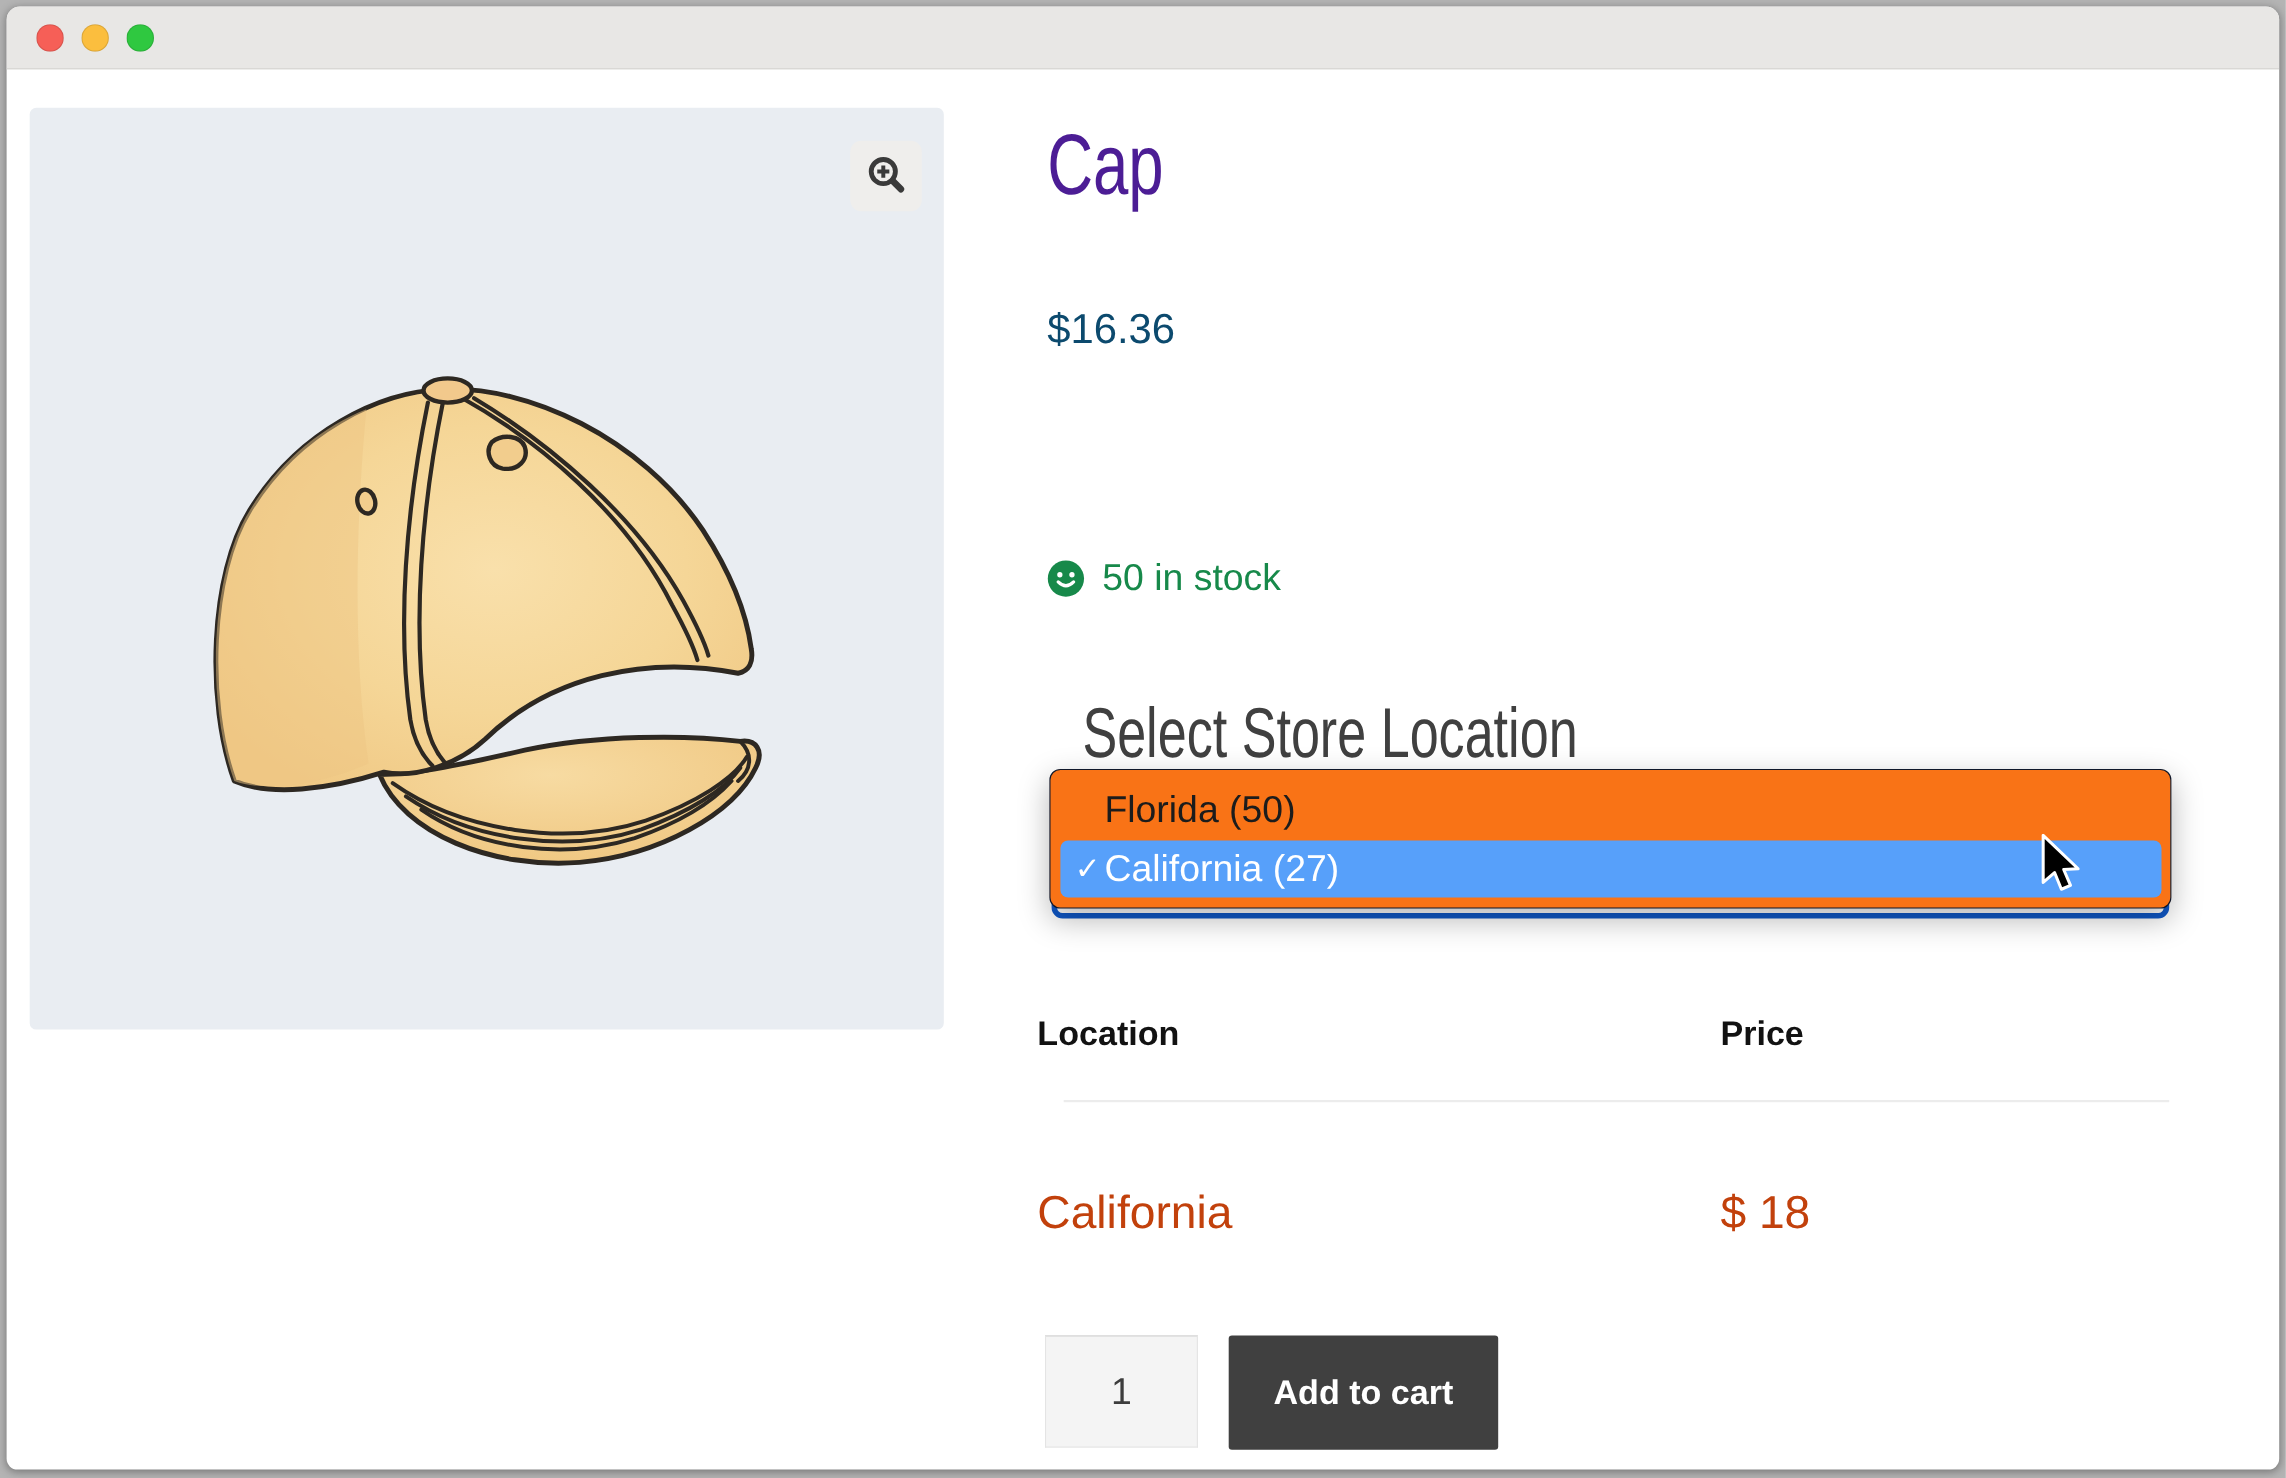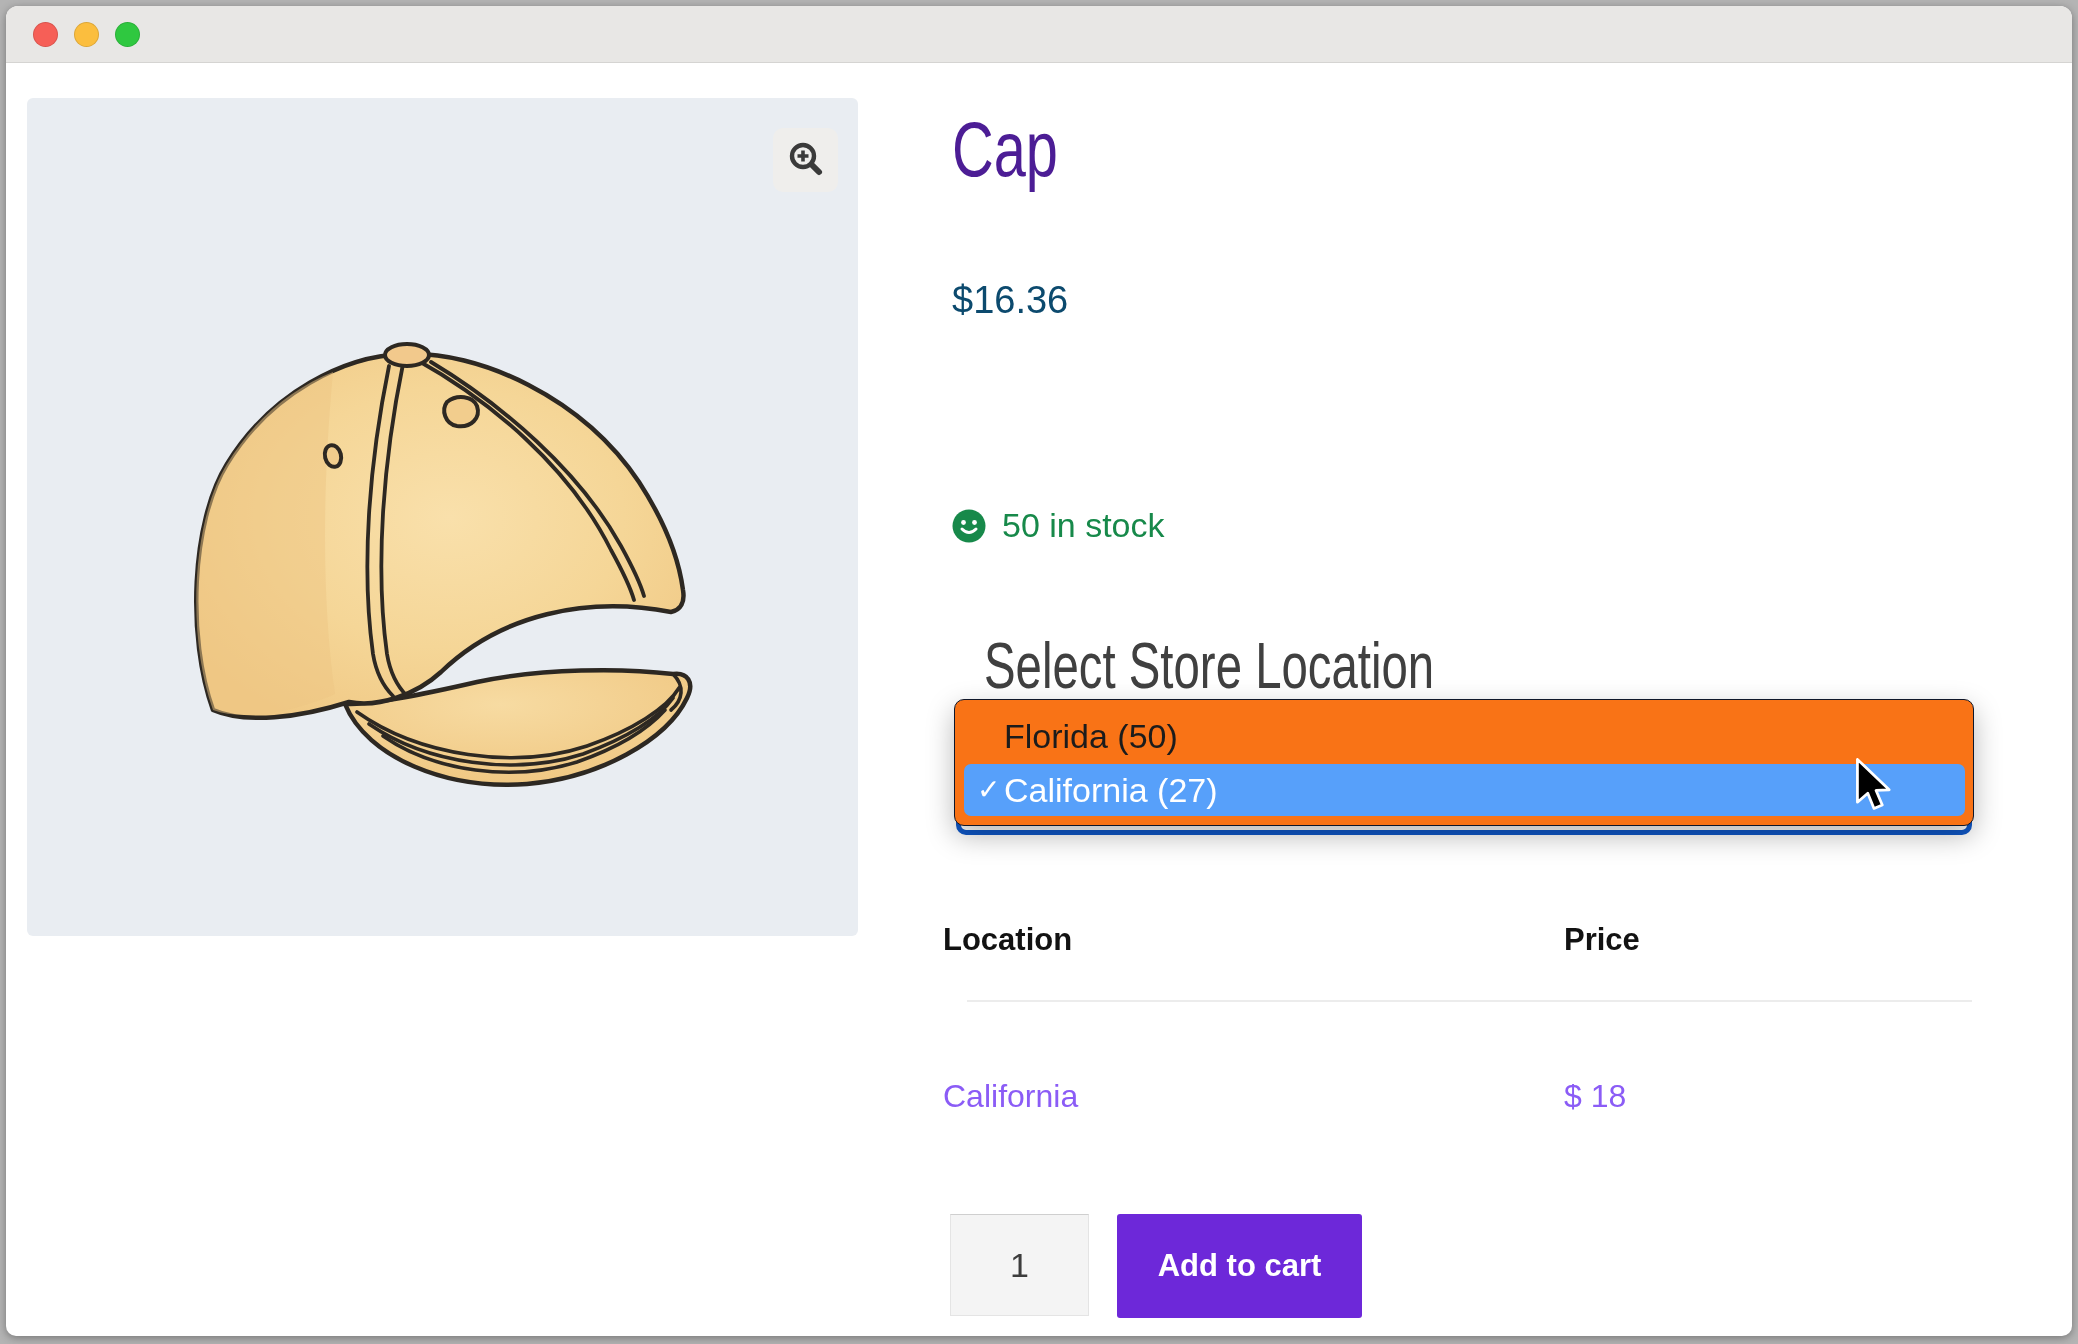--- a/index.html
+++ b/index.html
@@ -69,38 +69,38 @@
     background:#57a0fa; border-radius:7px;
     display:flex; align-items:center; color:#ffffff;
   }
   .check { width:40px; padding-left:13px; font-size:28px; line-height:1; }
 
   
   .cursor { position:absolute; left:1846px; top:752px; width:44px; height:58px; pointer-events:none; }
 
   
   .tbl-head { top:916px; font-size:31px; font-weight:bold; color:#121212; }
-  .tbl-cell { top:1072px; font-size:32px; color:#8b5cf6; }
+  .tbl-cell { top:1072px; font-size:42px; color:#c2410c; }
   .col-loc { left:937px; }
   .col-price { left:1558px; }
   .tbl-divider {
     position:absolute; left:961px; top:994px; width:1005px; height:0;
     border-top:2px solid #ececec;
   }
 
   
   .qty {
     position:absolute; left:944px; top:1208px; width:139px; height:102px;
     background:#f4f4f4; border:1px solid #e4e4e4; border-top-color:#cfcfcf;
     text-align:center; font-size:34px; color:#3c3c3c;
     font-family:"Liberation Sans", sans-serif;
   }
   .add-btn {
     position:absolute; left:1111px; top:1208px; width:245px; height:104px;
-    background:#6d28d9; color:#ffffff; border:none; border-radius:3px;
+    background:#404040; color:#ffffff; border:none; border-radius:3px;
     font-size:31px; font-weight:bold; font-family:"Liberation Sans", sans-serif;
     cursor:pointer;
   }
 </style>
 </head>
 <body>
 
 <div class="window">
 
   <div class="titlebar">

